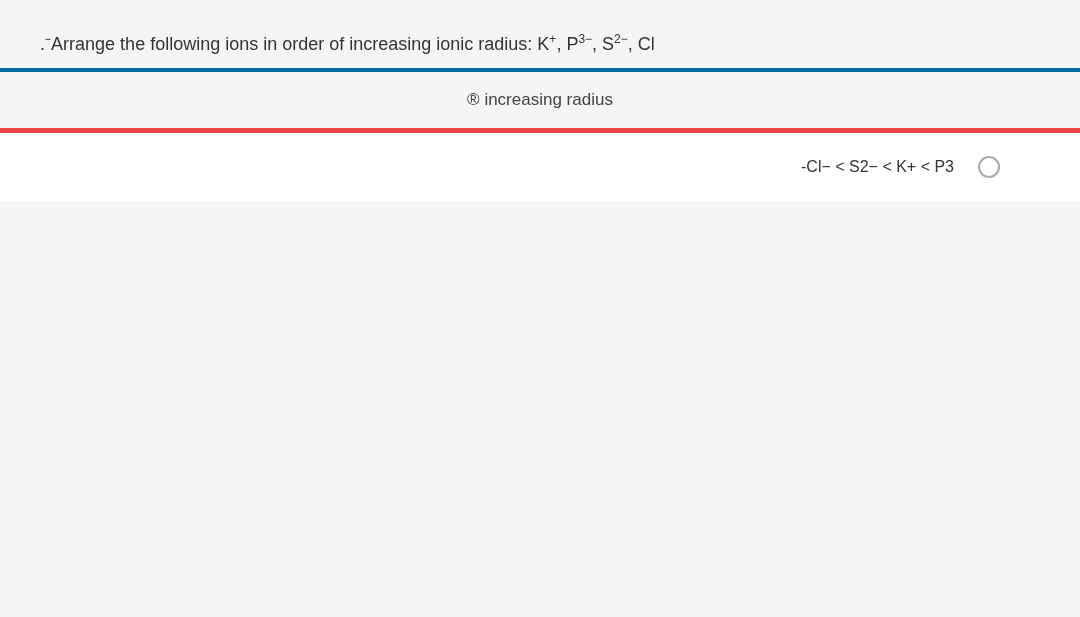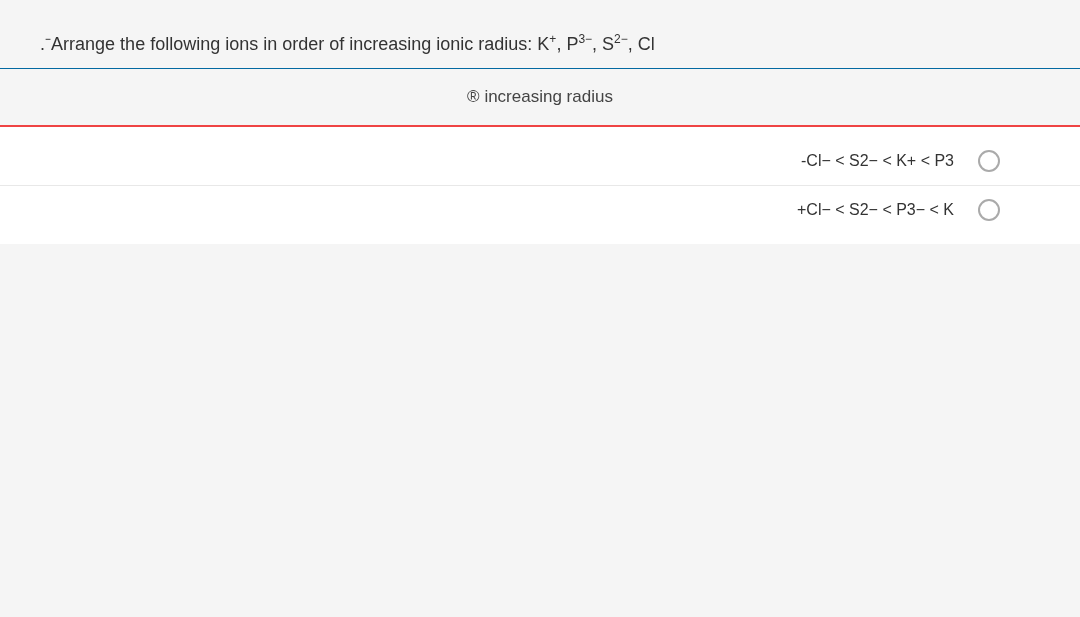--- a/index.html
+++ b/index.html
@@ -19,38 +19,38 @@
 
     .page-container {
       width: 1080px;
       height: 617px;
       background-color: #f5f5f5;
       position: relative;
     }
 
     .question-section {
       padding: 30px 40px 10px 40px;
-      border-bottom: 1px solid #0369a1;
+      border-bottom: 4px solid #0369a1;
       background-color: #f5f5f5;
     }
 
     .question-text {
       font-size: 18px;
       color: #333;
       line-height: 1.5;
     }
 
     .question-text sup {
       font-size: 12px;
     }
 
     .answer-label-section {
       padding: 18px 10px;
       text-align: center;
-      border-bottom: 2px solid #ef4444;
+      border-bottom: 5px solid #ef4444;
       background-color: #f5f5f5;
     }
 
     .answer-label {
       font-size: 17px;
       color: #444;
     }
 
     .options-section {
       background-color: #fff;
@@ -107,19 +107,15 @@
 
     <div class="option-row">
       <span class="option-text">-Cl− &lt; S2− &lt; K+ &lt; P3</span>
       <div class="radio-circle"></div>
     </div>
 
 
 
 
 
-    <div class="option-row">
-      <span class="option-text">+Cl− &lt; S2− &lt; P3− &lt; K</span>
-      <div class="radio-circle"></div>
-    </div>
 
   </div>
 </div>
 
 </body></html>

